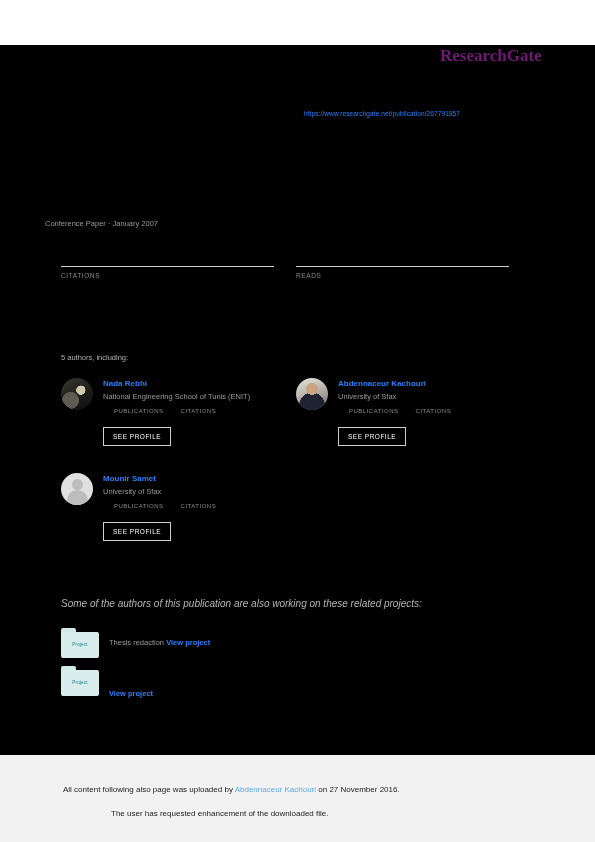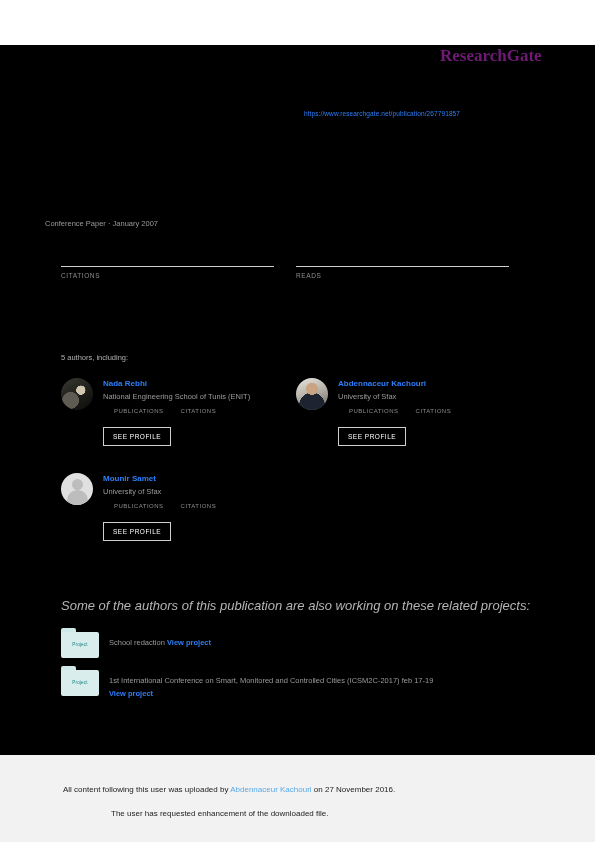--- a/index.html
+++ b/index.html
@@ -105,21 +105,21 @@
   .av-default{width:100%;height:100%;background:#e0e0e0;position:relative;}
   .av-default::before{content:"";position:absolute;left:50%;top:20%;
       width:11px;height:11px;margin-left:-5.5px;border-radius:50%;background:#bdbdbd;}
   .av-default::after{content:"";position:absolute;left:50%;top:54%;
       width:21px;height:16px;margin-left:-10.5px;
       border-radius:11px 11px 0 0;background:#bdbdbd;}
 
   
   .projects-note{
     position:absolute;left:61px;top:598px;
-    font-size:13px;font-style:italic;color:#b5b5b5;white-space:nowrap;
+    font-size:10px;font-style:italic;color:#b5b5b5;white-space:nowrap;
   }
   .project{position:absolute;left:61px;width:470px;}
   .proj-icon{
     position:absolute;left:0;top:0;width:38px;height:30px;
   }
   .proj-icon .tab{
     position:absolute;left:0;top:0;width:15px;height:5px;
     background:#cfe9e8;border-radius:2px 2px 0 0;
   }
   .proj-icon .body{
@@ -210,34 +210,33 @@
 
 <div class="projects-note">Some of the authors of this publication are also working on these related projects:</div>
 
 <div class="project" style="top:628px;">
   <div class="proj-icon">
     <div class="tab"></div>
       <div class="body"></div>
     <div class="word">Project</div>
   </div>
   <div class="text">
-    <span>School redaction</span>
+    <span>Thesis redaction</span>
     <span class="view">View project</span>
   </div>
 </div>
 
 <div class="project" style="top:666px;">
   <div class="proj-icon">
     <div class="tab"></div>
       <div class="body"></div>
     <div class="word">Project</div>
   </div>
   <div class="text">
-    <span>1st International Conference on Smart, Monitored and Controlled Cities (ICSM2C-2017) feb 17-19</span>
     <br>
     <span class="view">View project</span>
   </div>
 </div>
 
 <div class="footer-line l1">
-  <span>All content following this user was uploaded by </span><span class="lnk">Abdennaceur Kachouri</span><span> on 27 November 2016.</span>
+  <span>All content following also page was uploaded by </span><span class="lnk">Abdennaceur Kachouri</span><span> on 27 November 2016.</span>
 </div>
 <div class="footer-line l2">The user has requested enhancement of the downloaded file.</div>
 
 </body></html>

